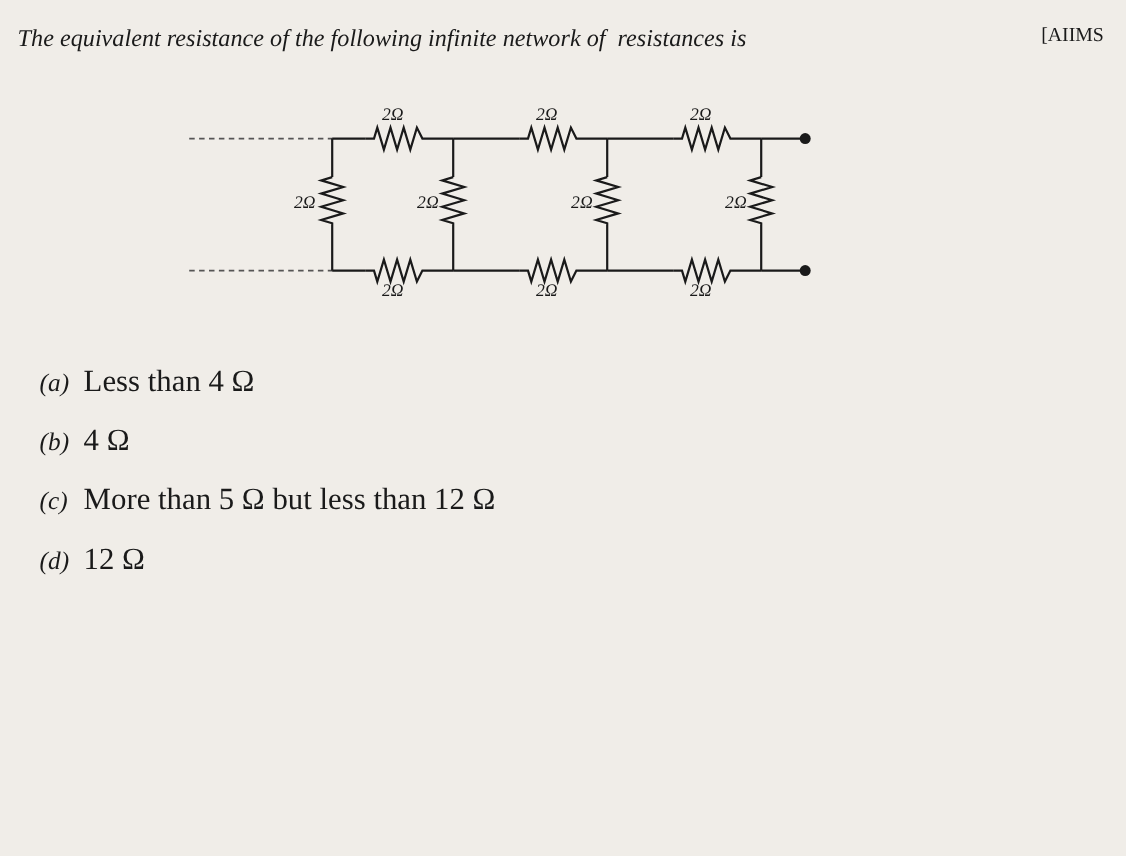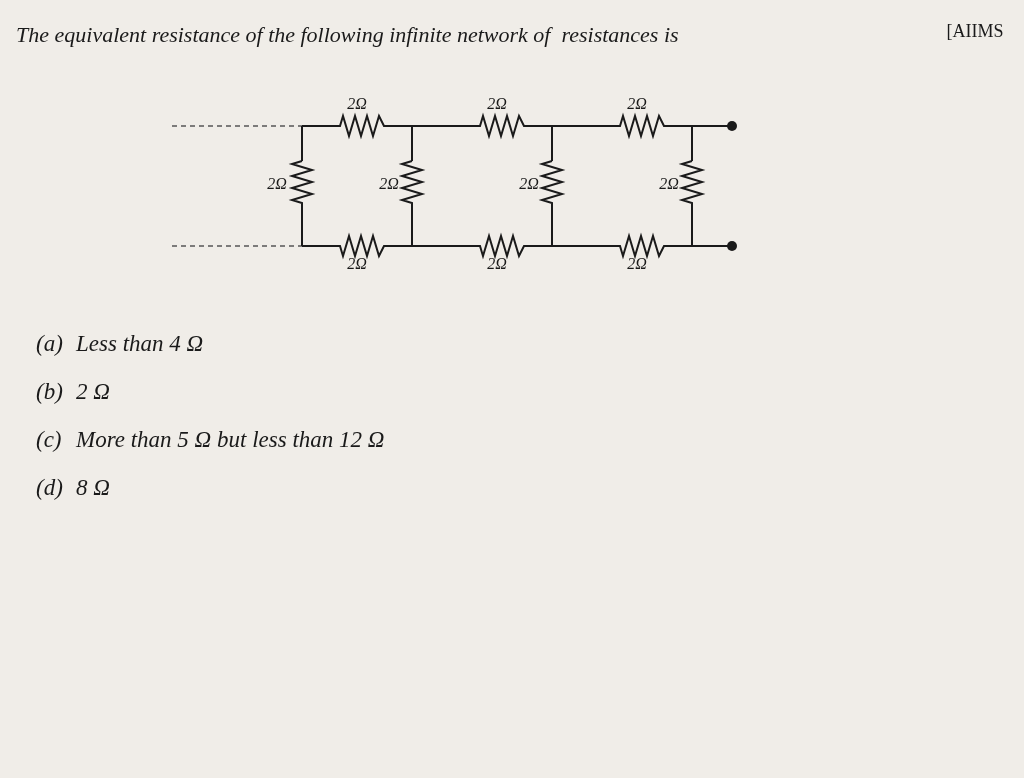--- a/index.html
+++ b/index.html
@@ -51,22 +51,21 @@
       gap: 12px;
     }
 
     .option-label {
       font-style: italic;
       font-size: 23px;
       min-width: 28px;
     }
 
     .option-text {
-      font-size: 23px;
-      font-style: italic;
+      font-size: 28px;
     }
   </style>
 </head>
 <body>
 
 <div>
   <p class="question-text">
     The equivalent resistance of the following infinite network of&nbsp; resistances is
     <span class="source-tag" style="float:right; font-style:normal; font-weight:normal;">[AIIMS&nbsp;</span>
   </p>
@@ -150,24 +149,24 @@
     </svg>
   </div>
 
   <div class="options">
     <div class="option">
       <span class="option-label">(a)</span>
       <span class="option-text">Less than 4 Ω</span>
     </div>
     <div class="option">
       <span class="option-label">(b)</span>
-      <span class="option-text">2 Ω</span>
+      <span class="option-text">4 Ω</span>
     </div>
     <div class="option">
       <span class="option-label">(c)</span>
       <span class="option-text">More than 5 Ω but less than 12 Ω</span>
     </div>
     <div class="option">
       <span class="option-label">(d)</span>
-      <span class="option-text">8 Ω</span>
+      <span class="option-text">12 Ω</span>
     </div>
   </div>
 </div>
 
 </body></html>

